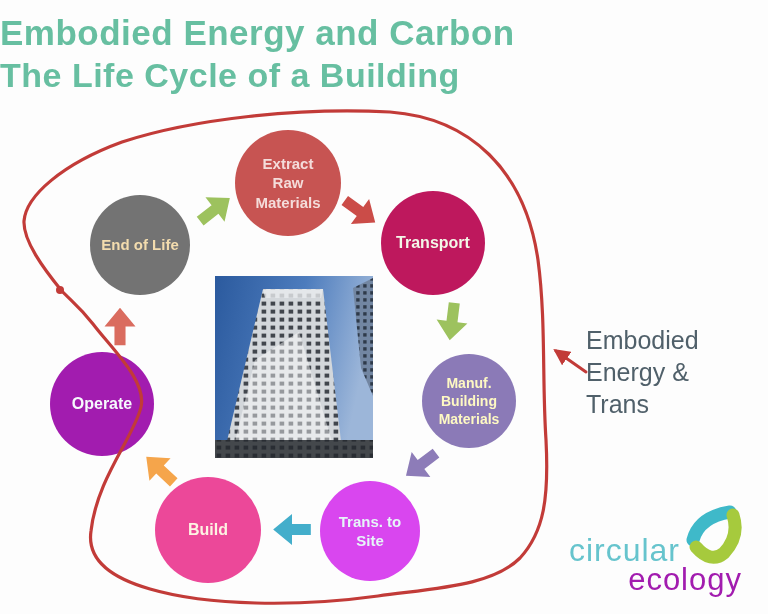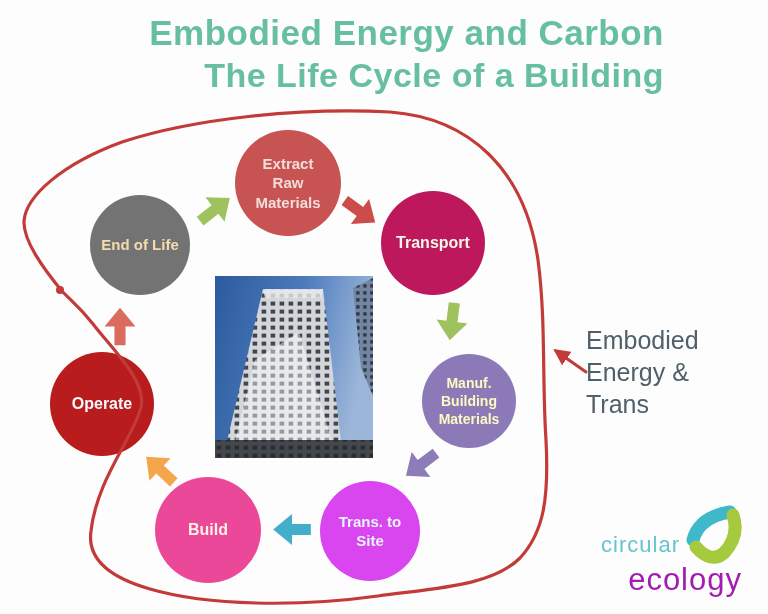--- a/index.html
+++ b/index.html
@@ -1,20 +1,20 @@
 <!DOCTYPE html>
 <html><head>
 <meta charset="utf-8">
 <style>
   html,body{margin:0;padding:0;}
   body{font-family:"Liberation Sans", sans-serif; background:#ffffff;}
   #stage{position:relative;width:768px;height:614px;background:#fdfdfd;overflow:hidden;}
 
   
-  .title{position:absolute;left:0;top:12px;width:664px;text-align:right;
+  .title{position:absolute;left:0;top:12px;width:664px;text-align:left;
          font-weight:bold;font-size:35px;letter-spacing:.5px;line-height:1.22;}
   .title .t2{font-size:34px;}
 
   
   .stage-circle{position:absolute;border-radius:50%;display:flex;align-items:center;justify-content:center;
     text-align:center;font-weight:600;font-size:15px;line-height:1.3;white-space:pre-line;}
 
   .c-extract  {left:235px;top:130px;width:106px;height:106px;}
   .c-transport{left:381px;top:191px;width:104px;height:104px;font-size:16px;}
   .c-manuf    {left:422px;top:354px;width:94px;height:94px;font-size:14px;}
@@ -37,21 +37,21 @@
   .photo{position:absolute;left:215px;top:276px;width:158px;height:182px;}
 
   
   .loop-svg{position:absolute;left:0;top:0;width:768px;height:614px;pointer-events:none;}
 
   
   .annotation{position:absolute;left:586px;top:324px;font-size:25px;line-height:1.28;font-weight:500;}
 
   
   .logo{position:absolute;right:22px;bottom:6px;width:180px;height:106px;}
-  .logo .w1{position:absolute;right:66px;top:30px;font-size:22px;letter-spacing:1px;}
+  .logo .w1{position:absolute;right:66px;top:30px;font-size:32px;letter-spacing:1px;}
   .logo .w2{position:absolute;right:4px;top:60px;font-size:31px;letter-spacing:1px;}
   .logo-mark{position:absolute;right:2px;top:0px;width:62px;height:64px;}
 </style>
 </head>
 <body>
 
 <div id="stage">
 
   <div class="title">
     <div style="color: rgb(103, 191, 161);">Embodied Energy and Carbon</div>
@@ -66,21 +66,21 @@
 
   <div class="stage-circle c-manuf" style="background-color: rgb(139, 122, 183); color: #fef9c3;">Manuf.
 Building
 Materials</div>
 
   <div class="stage-circle c-transite" style="background-color: #d946ef; color: rgb(230, 245, 248);">Trans. to
 Site</div>
 
   <div class="stage-circle c-build" style="background-color: #ec4899; color: rgb(253, 242, 226);">Build</div>
 
-  <div class="stage-circle c-operate" style="background-color: #b91c1c; color: rgb(246, 250, 253);">Operate</div>
+  <div class="stage-circle c-operate" style="background-color: #a21caf; color: rgb(246, 250, 253);">Operate</div>
 
   <div class="stage-circle c-endlife" style="background-color: #737373; color: rgb(243, 220, 174);">End of Life</div>
 
   <svg class="arrow a1" viewBox="0 0 34 28">
     <polygon points="0,9 17,9 17,0 34,14 17,28 17,19 0,19" fill="#9dc25e"></polygon>
     </svg>
   <svg class="arrow a2" viewBox="0 0 34 28">
     <polygon points="0,9 17,9 17,0 34,14 17,28 17,19 0,19" fill="#cb4c48"></polygon>
     </svg>
   <svg class="arrow a3" viewBox="0 0 34 28">

